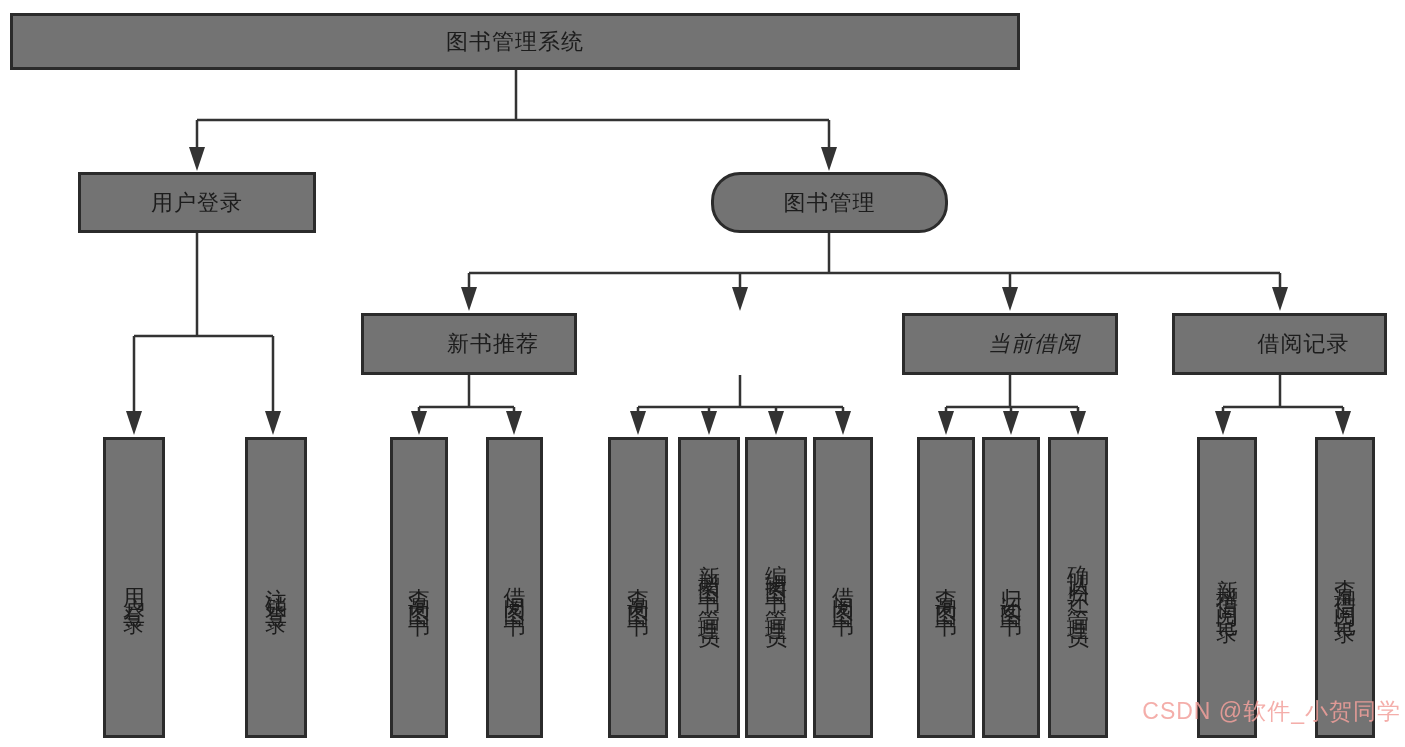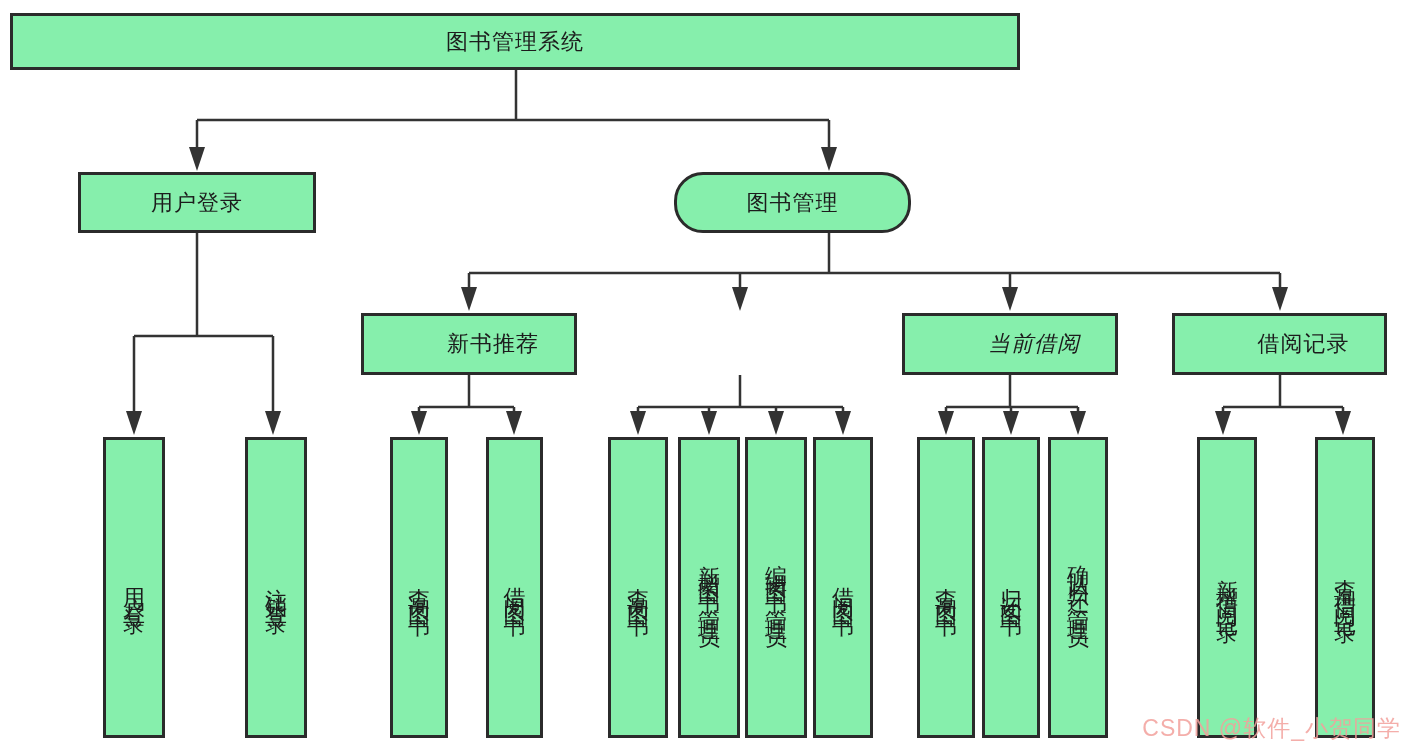--- a/index.html
+++ b/index.html
@@ -19,21 +19,21 @@
     position: absolute;
     left: 0; top: 0;
     width: 1405px;
     height: 747px;
     z-index: 1;
   }
   .node {
     position: absolute;
     box-sizing: border-box;
     border: 3px solid #2b2b2b;
-    background: #86efac;
+    background: #737373;
     color: #1c1c1c;
     display: flex;
     align-items: center;
     justify-content: center;
     z-index: 2;
     text-align: center;
   }
   .node.root {
     left: 10px; top: 13px;
     width: 1010px; height: 57px;
@@ -53,21 +53,21 @@
   .vtext {
     writing-mode: vertical-rl;
     text-orientation: mixed;
     letter-spacing: 9px;
     line-height: 1;
     white-space: nowrap;
   }
   .watermark {
     position: absolute;
     right: 4px;
-    bottom: 3px;
+    bottom: 20px;
     font-size: 23px;
     color: rgba(242, 160, 155, 0.85);
     z-index: 5;
     letter-spacing: 1px;
     white-space: nowrap;
   }
 </style>
 </head>
 <body>
 
@@ -102,21 +102,21 @@
       <polygon points="1003,411 1019,411 1011,435"></polygon>
       <polygon points="1070,411 1086,411 1078,435"></polygon>
       <polygon points="1215,411 1231,411 1223,435"></polygon>
       <polygon points="1335,411 1351,411 1343,435"></polygon>
     </g>
   </svg>
 
   <div class="node root branch">图书管理系统</div>
 
   <div class="node lvl2 branch" style="left:78px;width:238px;">用户登录</div>
-  <div class="node lvl2 branch" style="left:674px;width:237px;border-radius:29px;">图书管理</div>
+  <div class="node lvl2 branch" style="left:711px;width:237px;border-radius:29px;">图书管理</div>
 
   <div class="node lvl3 branch" style="left:361px;width:216px;">新书推荐</div>
   <div class="node lvl3 branch" style="left:902px;width:216px;font-style:italic;">当前借阅</div>
   <div class="node lvl3 branch" style="left:1172px;width:215px;">借阅记录</div>
 
   <div class="node leaf" style="left:103px;width:62px;">
     <span class="vtext">用户登录</span>
   </div>
   <div class="node leaf" style="left:245px;width:62px;">
     <span class="vtext">注销登录</span>

